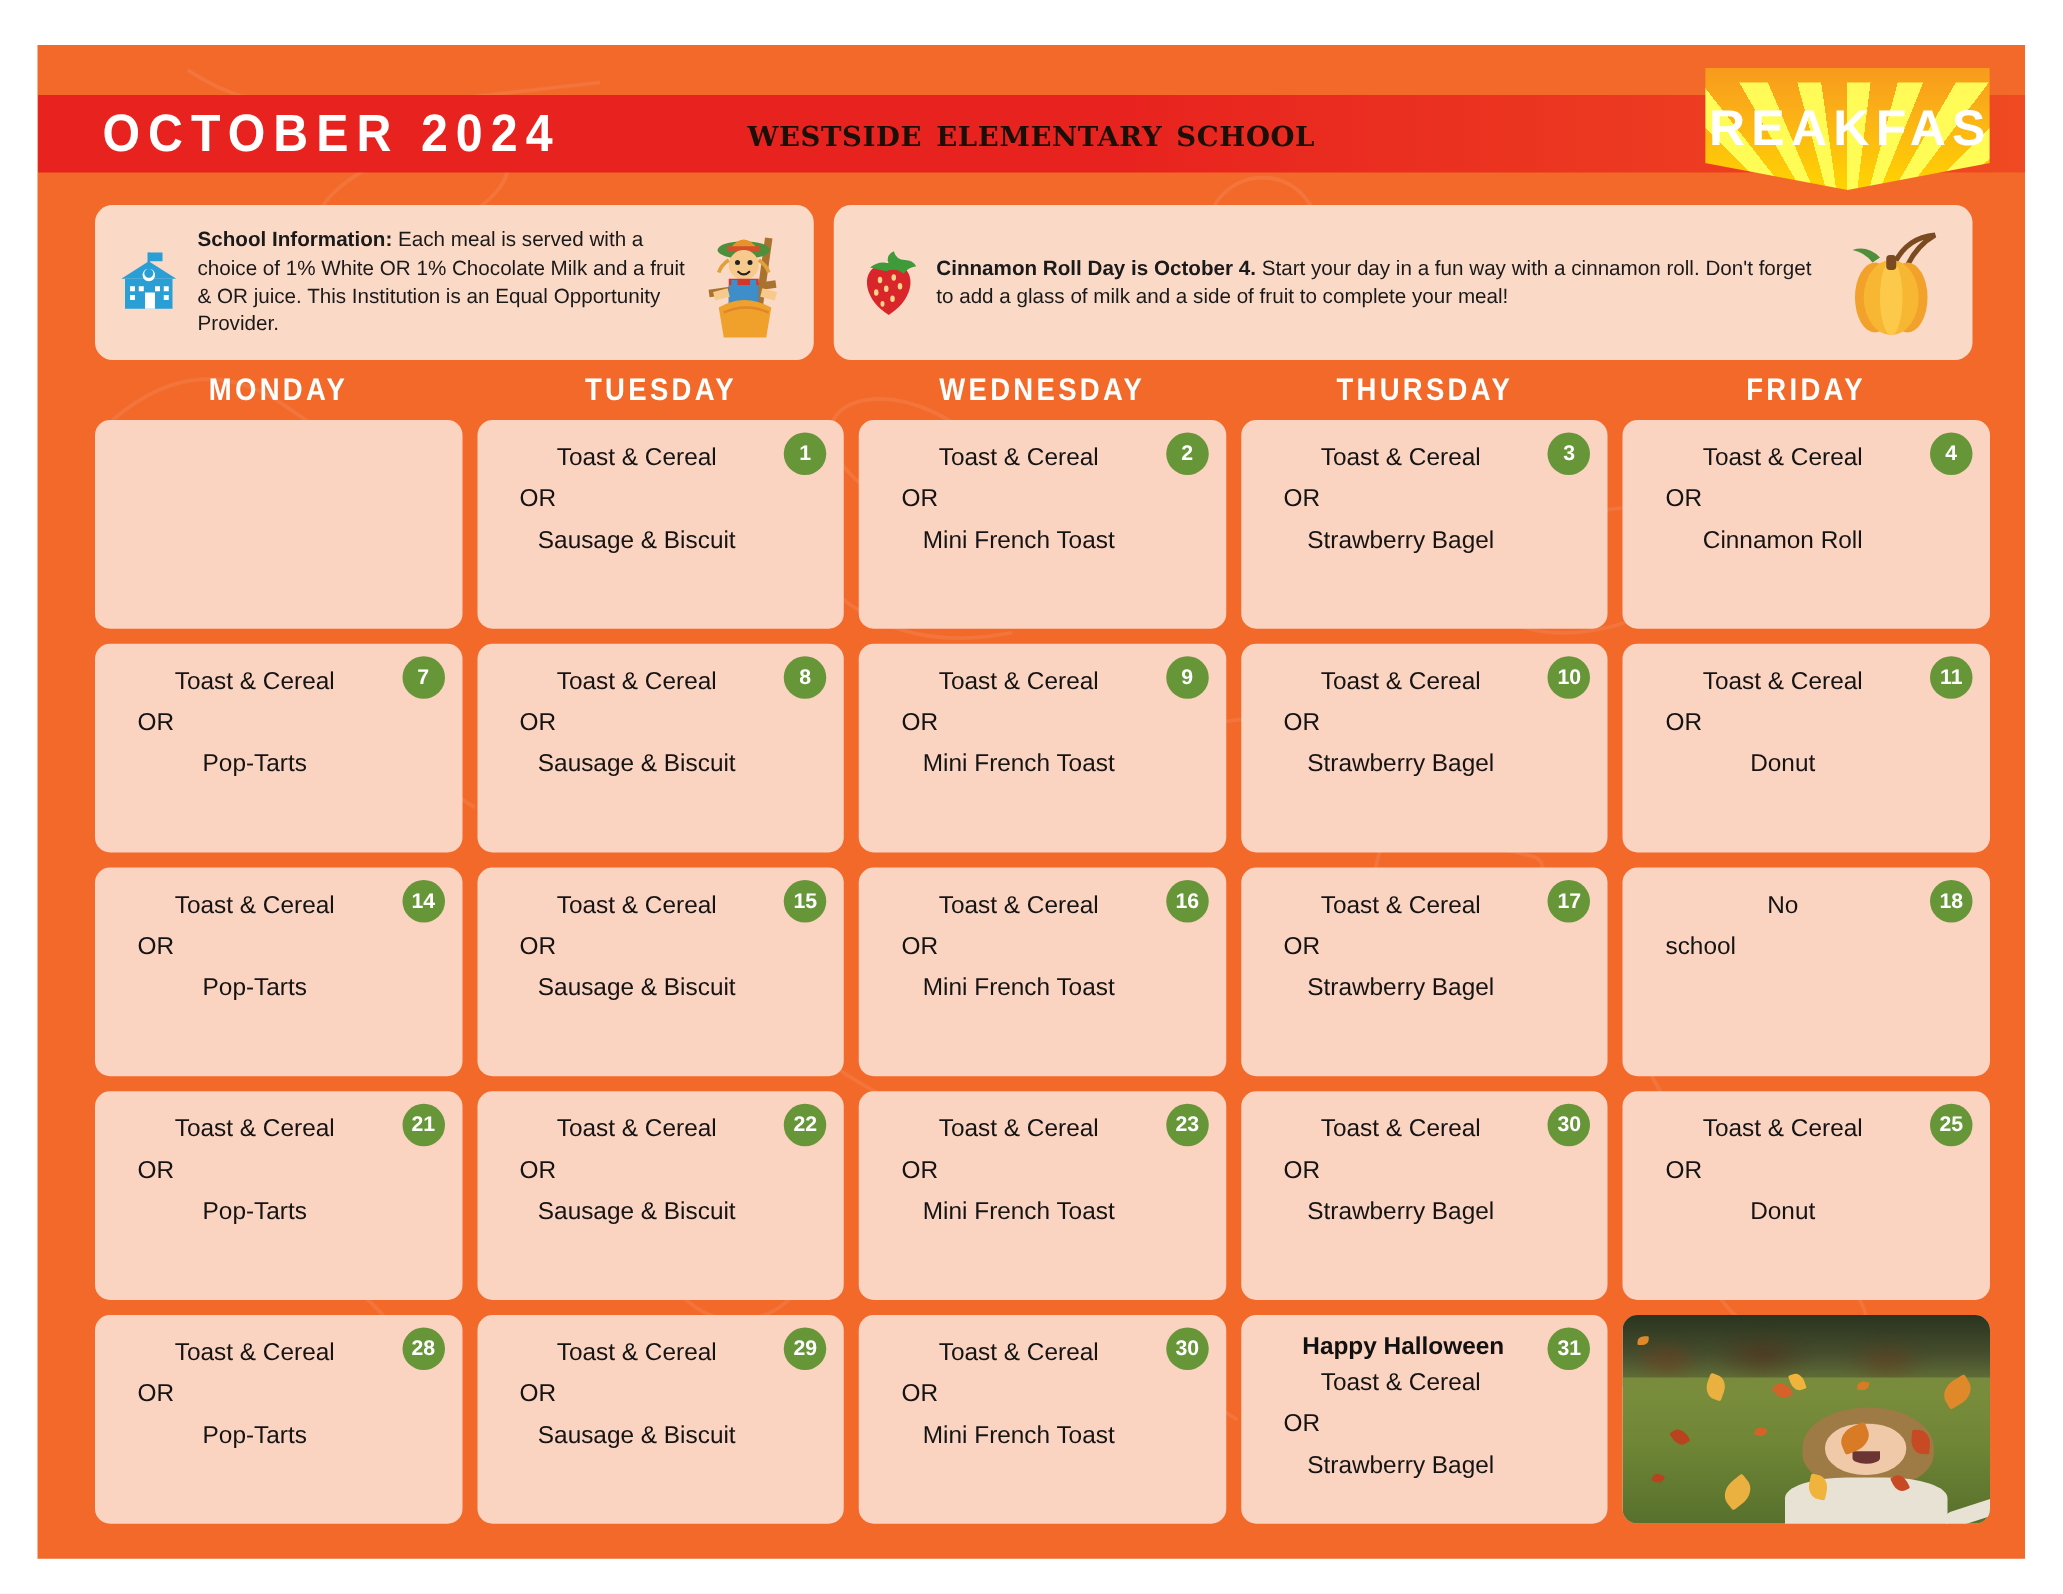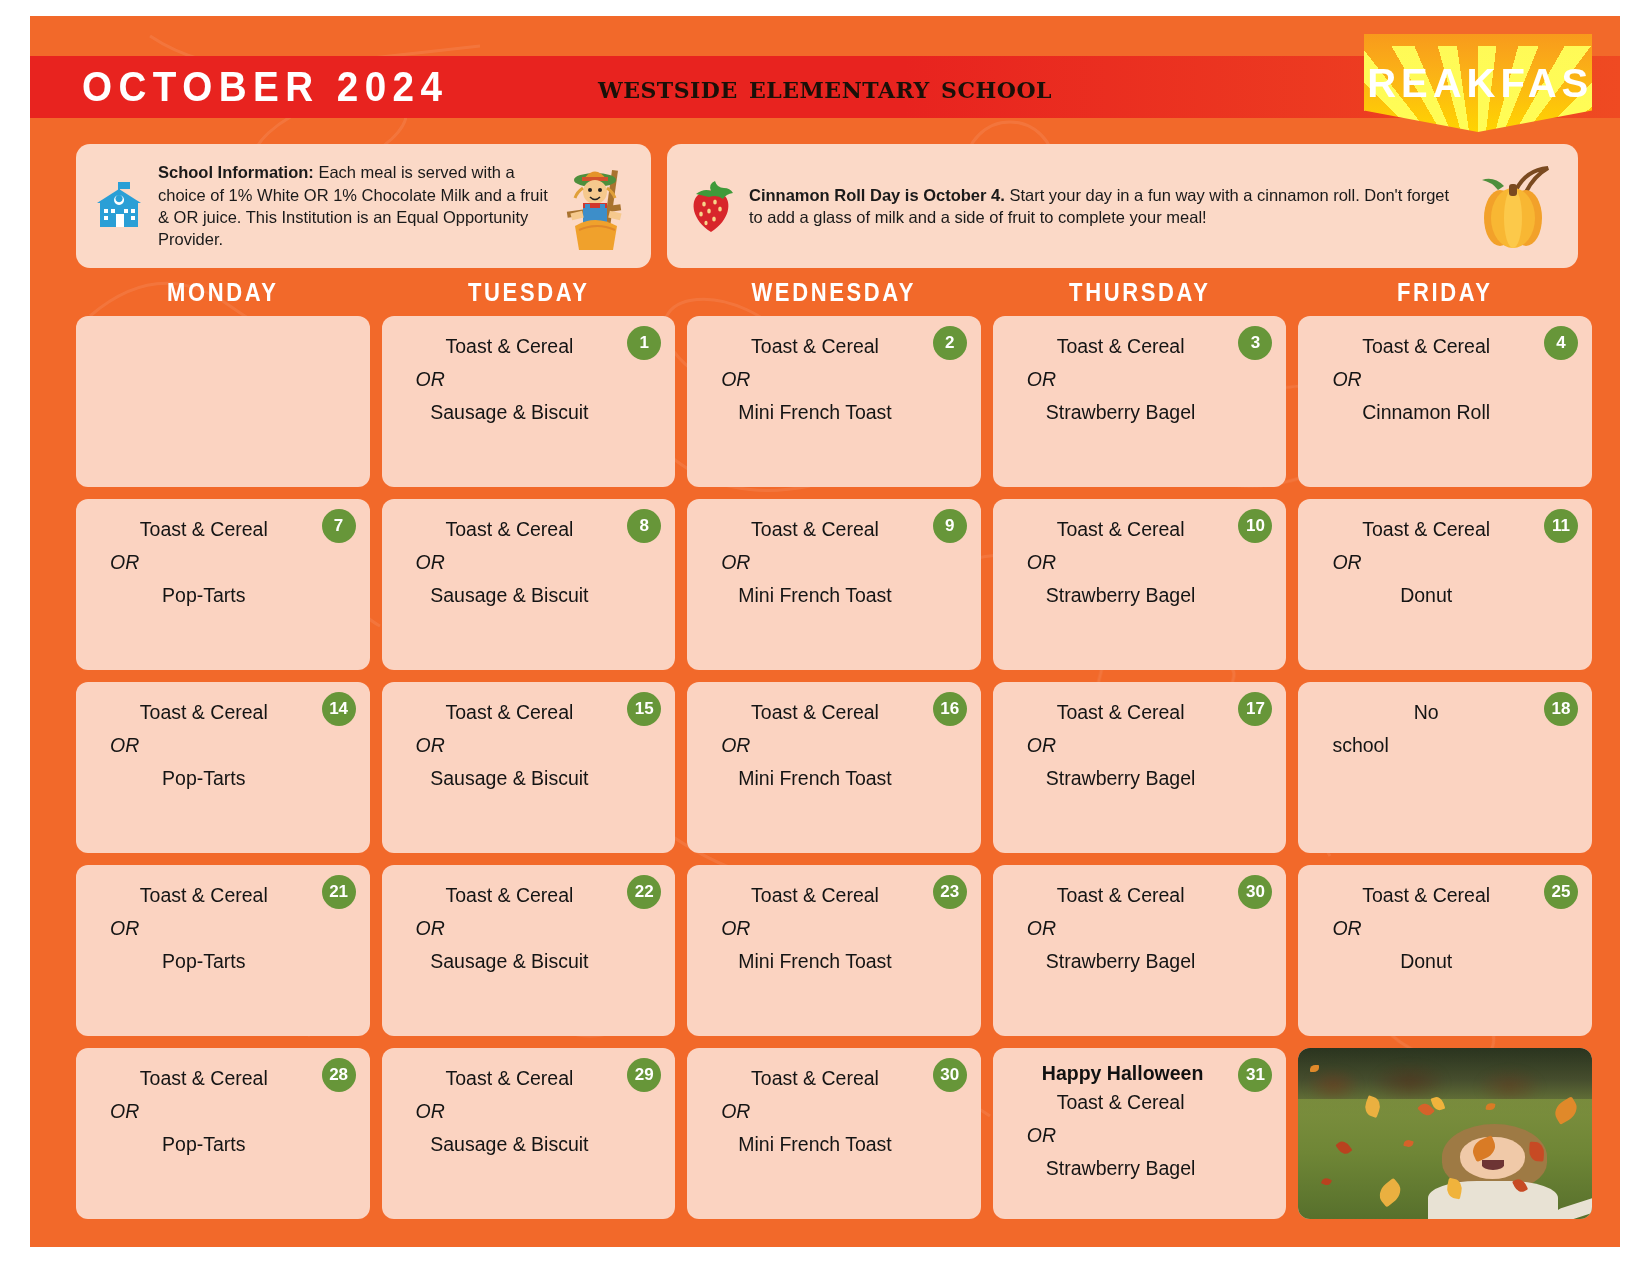--- a/index.html
+++ b/index.html
@@ -6,21 +6,21 @@
   body{
     width:1650px;height:1275px;
     background:#ffffff;
     font-family:"Liberation Sans", sans-serif;
     overflow:hidden;
   }
   .page{
     position:relative;
     width:1650px;height:1275px;
     box-sizing:border-box;
-    padding:16px 30px 28px 30px;
+    padding:36px 30px 28px 30px;
     background:#ffffff;
   }
   .poster{
     position:relative;
     width:100%;height:100%;
     box-sizing:border-box;
     background:#f2692a;
     overflow:hidden;
   }
   
@@ -137,21 +137,21 @@
     width:34px;height:34px;border-radius:50%;
     background:#679639;
     color:#ffffff;font-weight:700;font-size:17px;
     display:flex;align-items:center;justify-content:center;
     letter-spacing:0;
   }
   .menu{
     font-size:19.5px;line-height:1.68;color:#141414;
     padding-right:38px;
   }
-  .menu .or{padding-left:18px;display:block;font-style:italic;}
+  .menu .or{padding-left:18px;display:block;}
   .menu .ln{display:block;text-align:center;}
   .menu .ind{padding-left:18px;display:block;}
   .special{
     font-size:19.5px;font-weight:700;color:#111;
     text-align:center;padding-right:34px;margin-bottom:1px;
   }
   .cell.photo{padding:0;background:#fbd3c1;}
   .photo-inner{position:absolute;inset:0;overflow:hidden;}
   
   .sky{position:absolute;left:0;right:0;top:0;height:34%;

